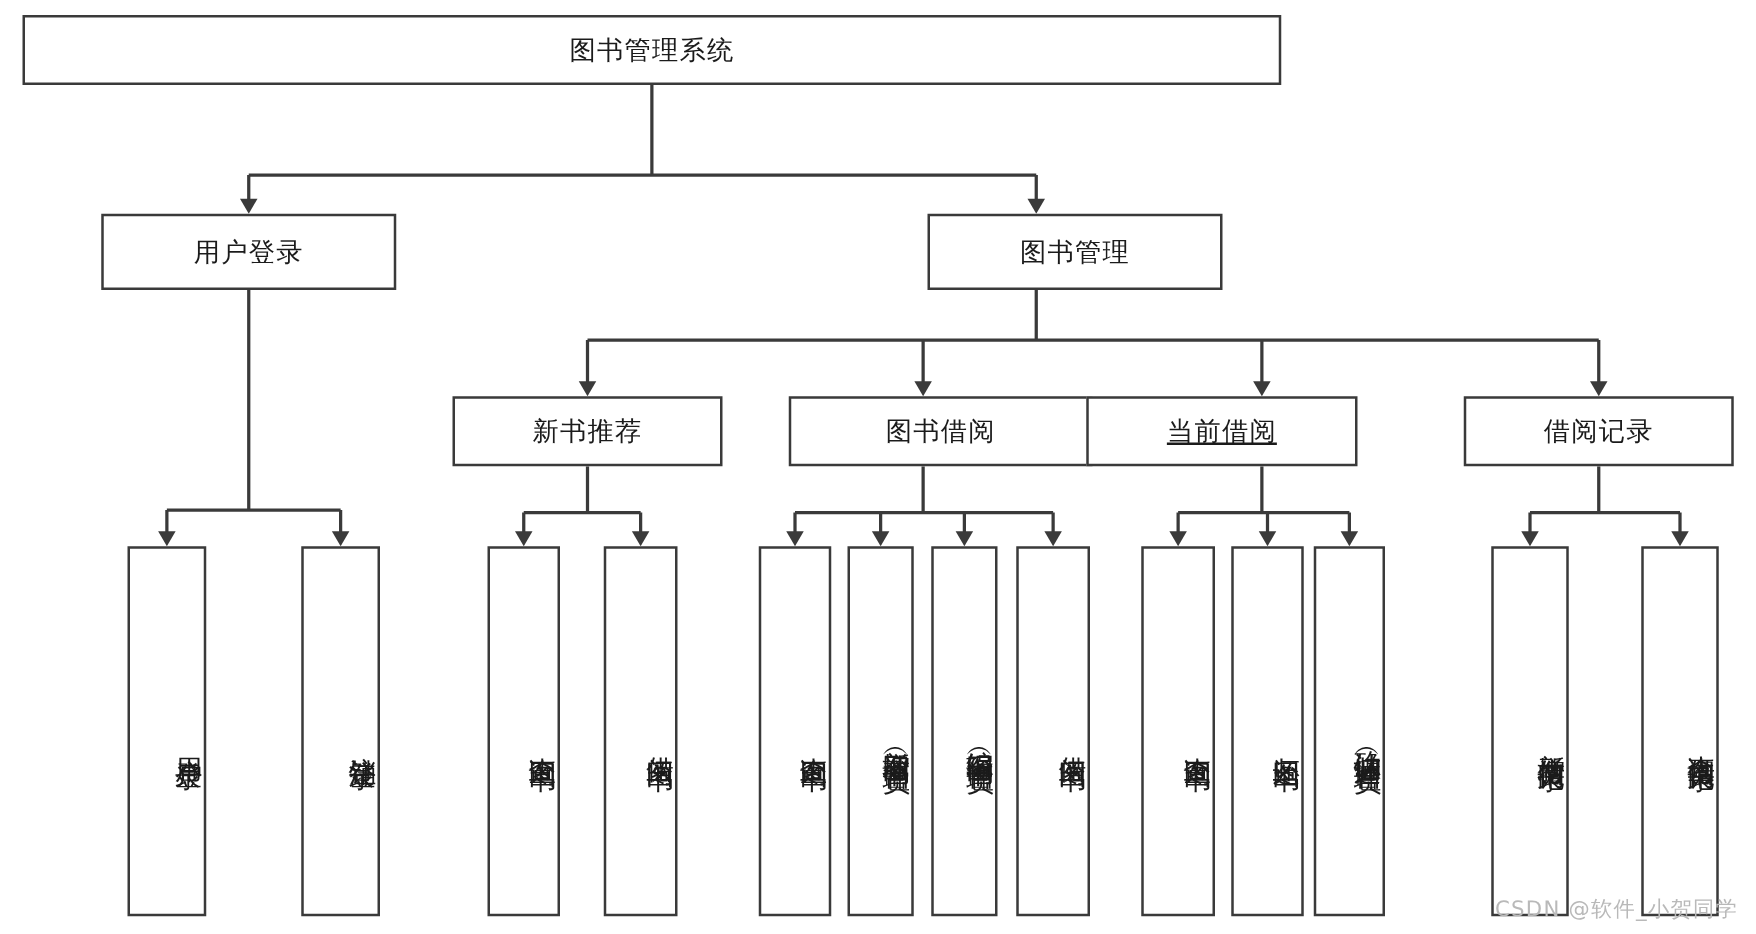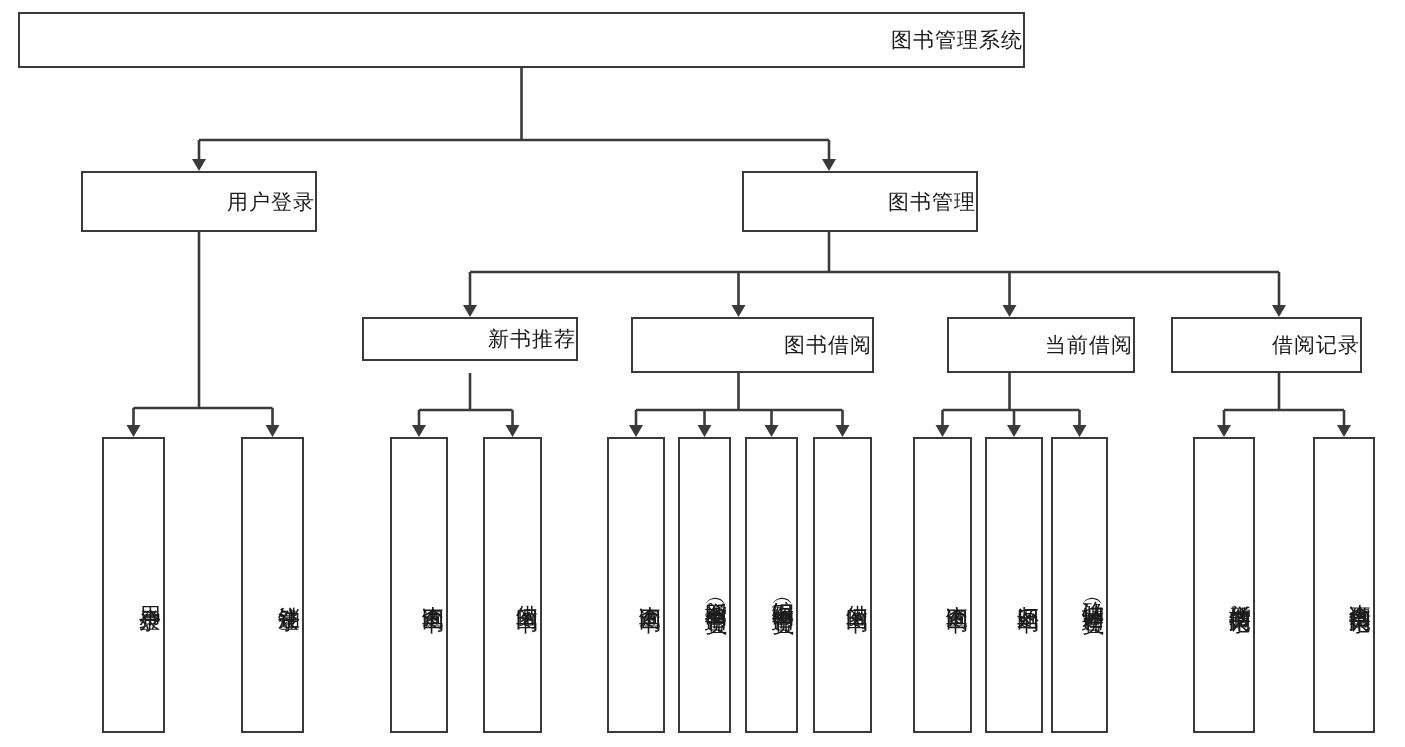--- a/index.html
+++ b/index.html
@@ -1,20 +1,20 @@
 <!DOCTYPE html>
 <html><head>
 <meta charset="utf-8">
 <style>
   html,body{margin:0;padding:0;background:#ffffff;}
   body{width:1405px;height:747px;font-family:"DejaVu Sans","Liberation Sans",sans-serif;}
   #canvas{position:relative;width:1405px;height:747px;overflow:hidden;background:#fff;}
   svg.edges{position:absolute;left:0;top:0;width:1405px;height:747px;}
   .node{position:absolute;box-sizing:border-box;background:#ffffff;
-        border:2.5px solid #3a3a3a;display:flex;align-items:center;justify-content:flex-end;
+        border:2.5px solid #3a3a3a;display:flex;align-items:center;justify-content:center;
         color:#1b1b1b;}
   .node.h{font-size:21px;letter-spacing:1px;}
   .node.v{writing-mode:vertical-rl;text-orientation:upright;
           font-size:22px;line-height:1.16;letter-spacing:2px;
           padding-top:14px;align-items:flex-start;justify-content:center;}
   .node.v span{writing-mode:vertical-rl;text-orientation:upright;display:block;}
   .watermark{position:absolute;color:#b9b9b9;font-size:17px;letter-spacing:1px;
              white-space:nowrap;}
 </style>
 </head>
@@ -78,30 +78,30 @@
   <div id="nodes">
       <div class="node h" style="left: 18px; top: 12px; width: 1007px; height: 56px;">
         <span>图书管理系统</span>
       </div>
       <div class="node h" style="left: 81px; top: 171px; width: 236px; height: 61px;">
         <span>用户登录</span>
       </div>
       <div class="node h" style="left: 742px; top: 171px; width: 236px; height: 61px;">
         <span>图书管理</span>
       </div>
-      <div class="node h" style="left: 362px; top: 317px; width: 216px; height: 44px;">
+      <div class="node h" style="left: 362px; top: 317px; width: 216px; height: 56px;">
         <span>新书推荐</span>
       </div>
       <div class="node h" style="left: 631px; top: 317px; width: 243px; height: 56px;">
         <span>图书借阅</span>
       </div>
-      <div class="node h" style="left: 947px; top: 317px; width: 188px; height: 56px;">
+      <div class="node h" style="left: 869px; top: 317px; width: 217px; height: 56px; text-decoration: underline;">
         <span>当前借阅</span>
       </div>
-      <div class="node h" style="left: 1171px; top: 317px; width: 191px; height: 56px;">
+      <div class="node h" style="left: 1171px; top: 317px; width: 216px; height: 56px;">
         <span>借阅记录</span>
       </div>
       <div class="node v" style="left: 102px; top: 437px; width: 63px; height: 296px;">
         <span>用户登录</span>
       </div>
       <div class="node v" style="left: 241px; top: 437px; width: 63px; height: 296px;">
         <span>注销登录</span>
       </div>
       <div class="node v" style="left: 390px; top: 437px; width: 58px; height: 296px;">
         <span>查询图书</span>
@@ -130,13 +130,14 @@
       <div class="node v" style="left: 1051px; top: 437px; width: 57px; height: 296px;">
         <span>确认归还（管理员）</span>
       </div>
       <div class="node v" style="left: 1193px; top: 437px; width: 62px; height: 296px;">
         <span>新增借阅记录</span>
       </div>
       <div class="node v" style="left: 1313px; top: 437px; width: 62px; height: 296px;">
         <span>查询借阅记录</span>
       </div>
     </div>
+  <div class="watermark" style="left: 1196px; top: 716px;">CSDN @软件_小贺同学</div>
 </div>
 
 </body></html>

